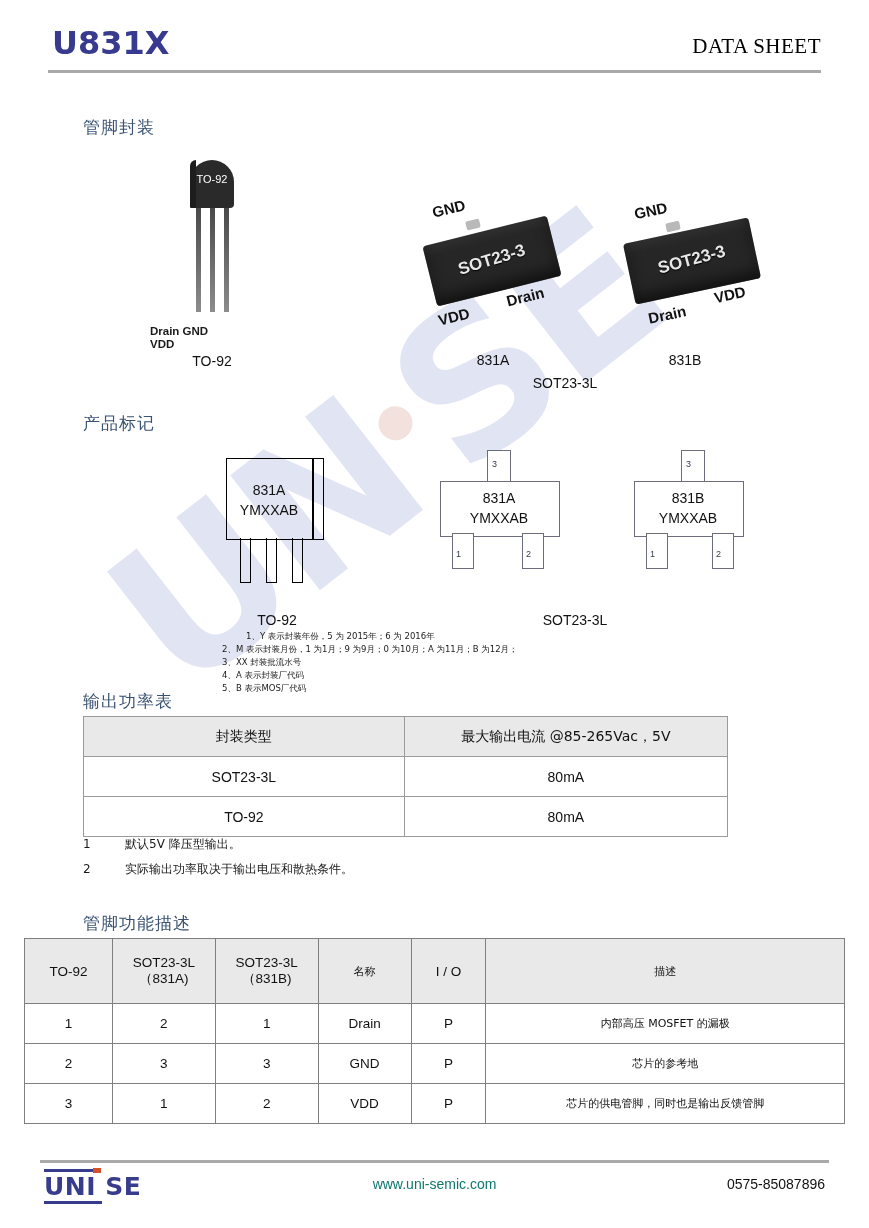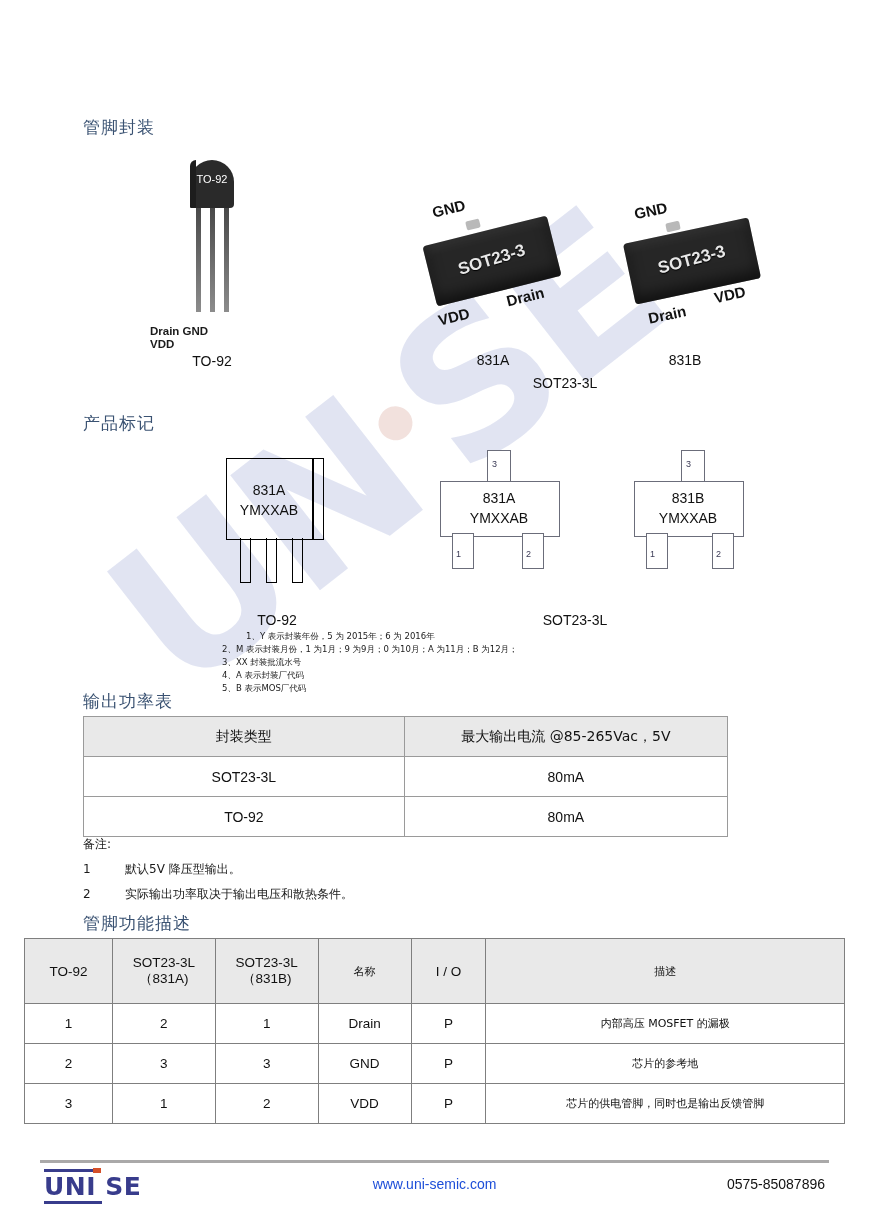--- a/index.html
+++ b/index.html
@@ -106,31 +106,36 @@
   
   .foot-rule{position:absolute;left:40px;top:1160px;width:789px;height:3px;
     background:#aaa9a9;z-index:3;}
   .logo{position:absolute;left:44px;top:1172px;z-index:3;
     font-family:"DejaVu Sans",sans-serif;font-weight:bold;font-size:25px;
     color:#383c8c;letter-spacing:.5px;}
   .logo .bar-top{position:absolute;left:0;top:-3px;width:52px;height:3px;background:#383c8c;}
   .logo .bar-bot{position:absolute;left:0;bottom:-3px;width:58px;height:3px;background:#383c8c;}
   .logo .dot{position:absolute;left:49px;top:-4px;width:8px;height:5px;background:#d4502a;}
   .foot-url{position:absolute;left:0;right:0;top:1176px;text-align:center;z-index:3;
-    font-size:14px;font-family:"Liberation Sans",sans-serif;color:#1d4ed8;}
+    font-size:14px;font-family:"Liberation Sans",sans-serif;color:#0f766e;}
   .foot-tel{position:absolute;right:44px;top:1176px;z-index:3;
     font-size:14px;font-family:"Liberation Sans",sans-serif;color:#111;}
 </style>
 </head>
 <body>
 
 <div class="page">
 
   <div class="watermark"><span>UN</span><span class="wm-dot"></span><span>SE</span></div>
 
+  <div class="header">
+    <div class="hdr-title">U831X</div>
+    <div class="hdr-right">DATA SHEET</div>
+    <div class="hdr-rule"></div>
+  </div>
 
   <div class="sec-h" style="left:83px;top:116px;">管脚封装</div>
 
   <div>
     <div class="lead dark" style="left:196px;top:200px;height:112px;"></div>
     <div class="lead dark" style="left:210px;top:200px;height:112px;"></div>
     <div class="lead dark" style="left:224px;top:200px;height:112px;"></div>
     <div class="to92-photo">
       <div class="lbl">TO-92</div>
     </div>
@@ -232,21 +237,20 @@
         <td>80mA</td>
       </tr>
       <tr>
         <td>TO-92</td>
         <td>80mA</td>
       </tr>
     </tbody>
   </table>
 
   <div class="note-blk">
-    <div class="nl">备注:</div>
     <div class="nl"><span class="n">1</span><span>默认5V 降压型输出。</span></div>
     <div class="nl"><span class="n">2</span><span>实际输出功率取决于输出电压和散热条件。</span></div>
   </div>
 
   <div class="sec-h" style="left:83px;top:912px;">管脚功能描述</div>
 
   <table class="pin-tbl">
     <colgroup>
       <col style="width:88px">
         <col style="width:103px">

